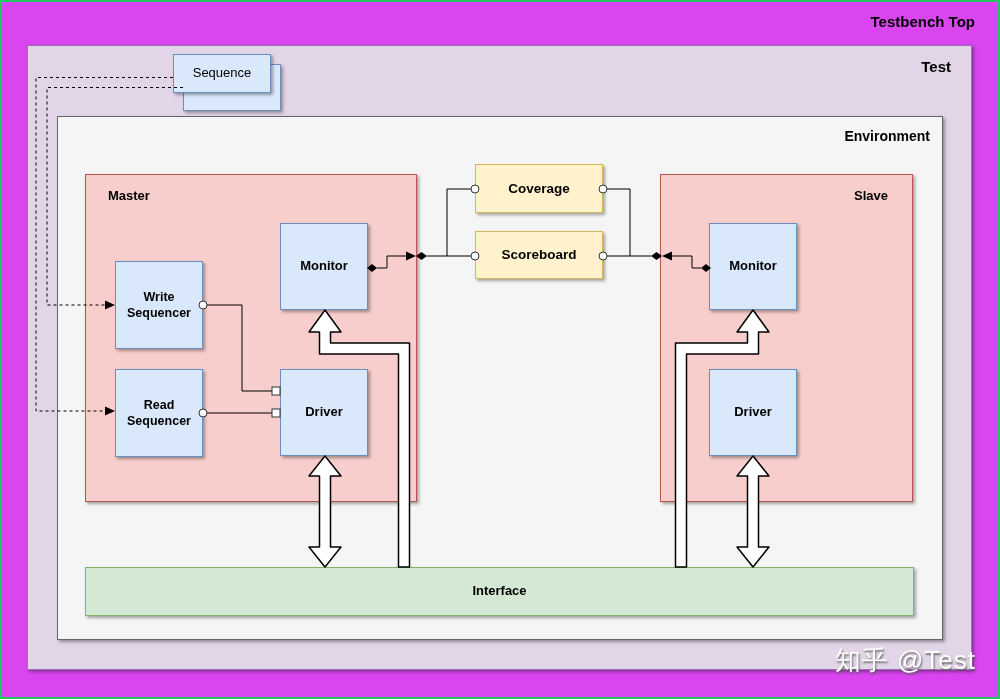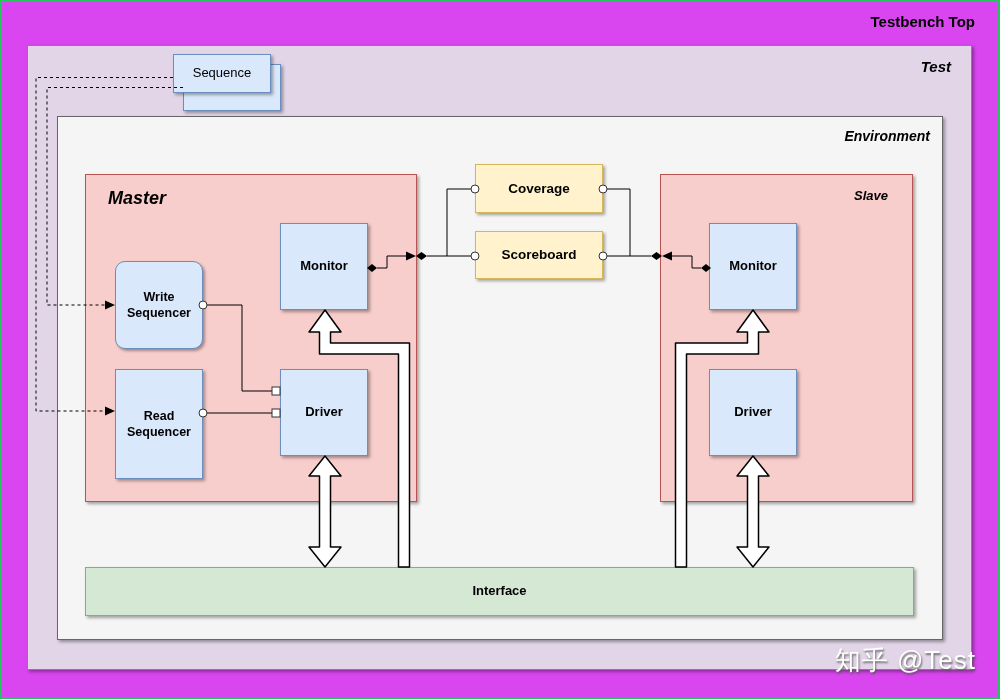--- a/index.html
+++ b/index.html
@@ -19,21 +19,21 @@
   }
   .abs{position:absolute;}
   .shadow{box-shadow:2px 2px 3px rgba(0,0,0,0.35);}
   .grp{box-sizing:border-box;}
   .test{background:var(--purple-fill); border:1px solid var(--purple-stroke);}
   .env{background:var(--gray-fill); border:1px solid var(--gray-stroke);}
   .pink{background:var(--pink-fill); border:1px solid var(--pink-stroke);}
   .blue{background:var(--blue-fill); border:1px solid var(--blue-stroke);}
   .yellow{background:var(--yellow-fill); border:1px solid var(--yellow-stroke);}
   .green{background:var(--green-fill); border:1px solid var(--green-stroke);}
-  .corner-label{position:absolute; font-weight:bold; white-space:nowrap;font-style:italic;}
+  .corner-label{position:absolute; font-weight:bold; white-space:nowrap;}
   .comp{
     display:flex; align-items:center; justify-content:center; text-align:center;
     font-weight:bold; font-size:12.5px; line-height:1.3; box-sizing:border-box;
   }
   .seq-label{font-weight:normal; font-size:13px;}
   .page-title{position:absolute; top:11px; right:23px; font-size:15px; font-weight:bold;}
   .overlay{position:absolute; left:0; top:0; z-index:10; pointer-events:none;}
   .wire{stroke:var(--line); fill:none; stroke-width:1;}
   .dashed{stroke-dasharray:3 3;}
   .arrowhead{fill:var(--line); stroke:none;}
@@ -56,40 +56,40 @@
 
   <div class="abs grp test shadow" style="left:25px; top:43px; width:945px; height:625px;">
     <span class="corner-label" style="top:12px; right:20px; font-size:15px;">Test</span>
   </div>
 
   <div class="abs grp env shadow" style="left:55px; top:114px; width:886px; height:524px;">
     <span class="corner-label" style="top:11px; right:12px; font-size:14px;">Environment</span>
   </div>
 
   <div class="abs grp pink shadow" style="left:83px; top:172px; width:332px; height:328px;">
-    <span class="corner-label" style="top:13px; left:22px; font-size:18px;">Master</span>
+    <span class="corner-label" style="top:13px; left:22px; font-size:13px;">Master</span>
   </div>
 
   <div class="abs grp green comp shadow" style="left:83px; top:565px; width:829px; height:49px; font-size:13px;">
     <span>Interface</span>
   </div>
 
   <div class="abs grp pink shadow" style="left:658px; top:172px; width:253px; height:328px;">
     <span class="corner-label" style="top:13px; right:24px; font-size:13px;">Slave</span>
   </div>
 
   <div class="abs grp blue shadow" style="left:181px; top:62px; width:98px; height:47px;"></div>
   <div class="abs grp blue comp seq-label shadow" style="left:171px; top:52px; width:98px; height:39px;">
     <span>Sequence</span>
   </div>
 
-  <div class="abs grp blue comp shadow" style="left:113px; top:259px; width:88px; height:88px; padding:0 10px;border-radius:10px;">
+  <div class="abs grp blue comp shadow" style="left:113px; top:259px; width:88px; height:88px; padding:0 10px;">
     <span>Write Sequencer</span>
   </div>
-  <div class="abs grp blue comp shadow" style="left:113px; top:367px; width:88px; height:110px; padding:0 10px;">
+  <div class="abs grp blue comp shadow" style="left:113px; top:367px; width:88px; height:88px; padding:0 10px;">
     <span>Read Sequencer</span>
   </div>
   <div class="abs grp blue comp shadow" style="left:278px; top:221px; width:88px; height:87px; font-size:13px;">
     <span>Monitor</span>
   </div>
   <div class="abs grp blue comp shadow" style="left:278px; top:367px; width:88px; height:87px; font-size:13px;">
     <span>Driver</span>
   </div>
 
   <div class="abs grp blue comp shadow" style="left:707px; top:221px; width:88px; height:87px; font-size:13px;">

